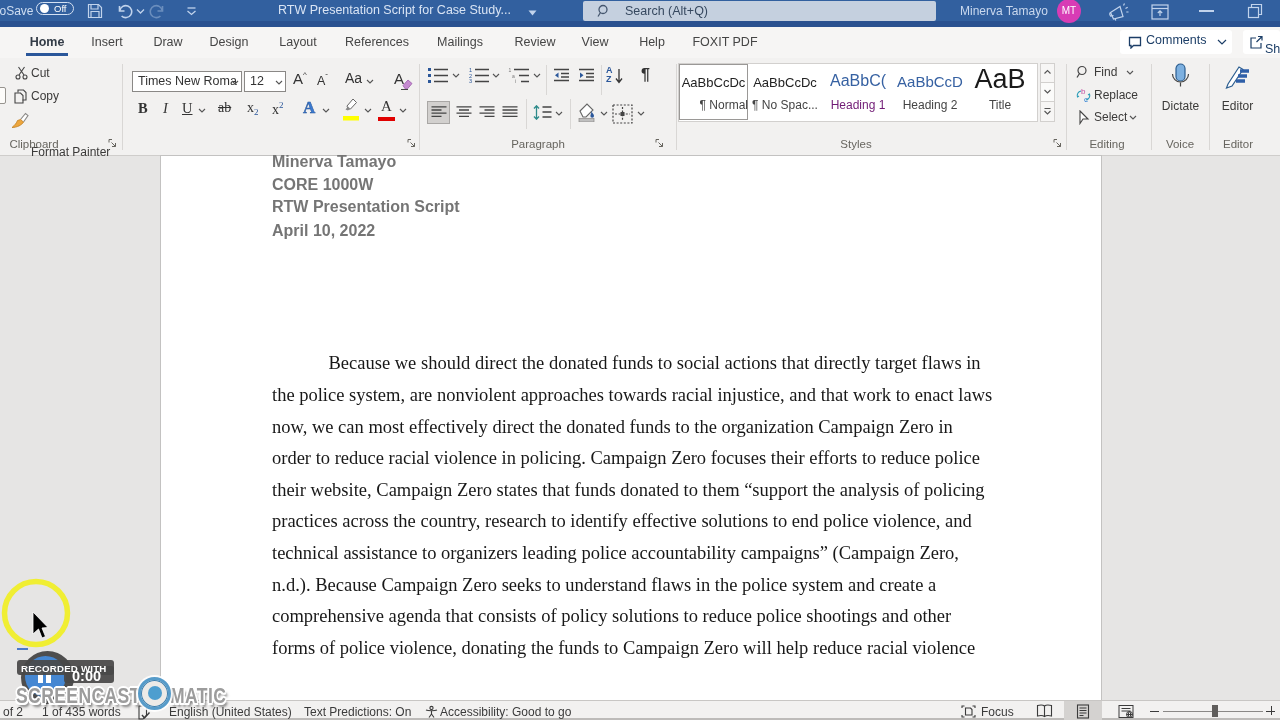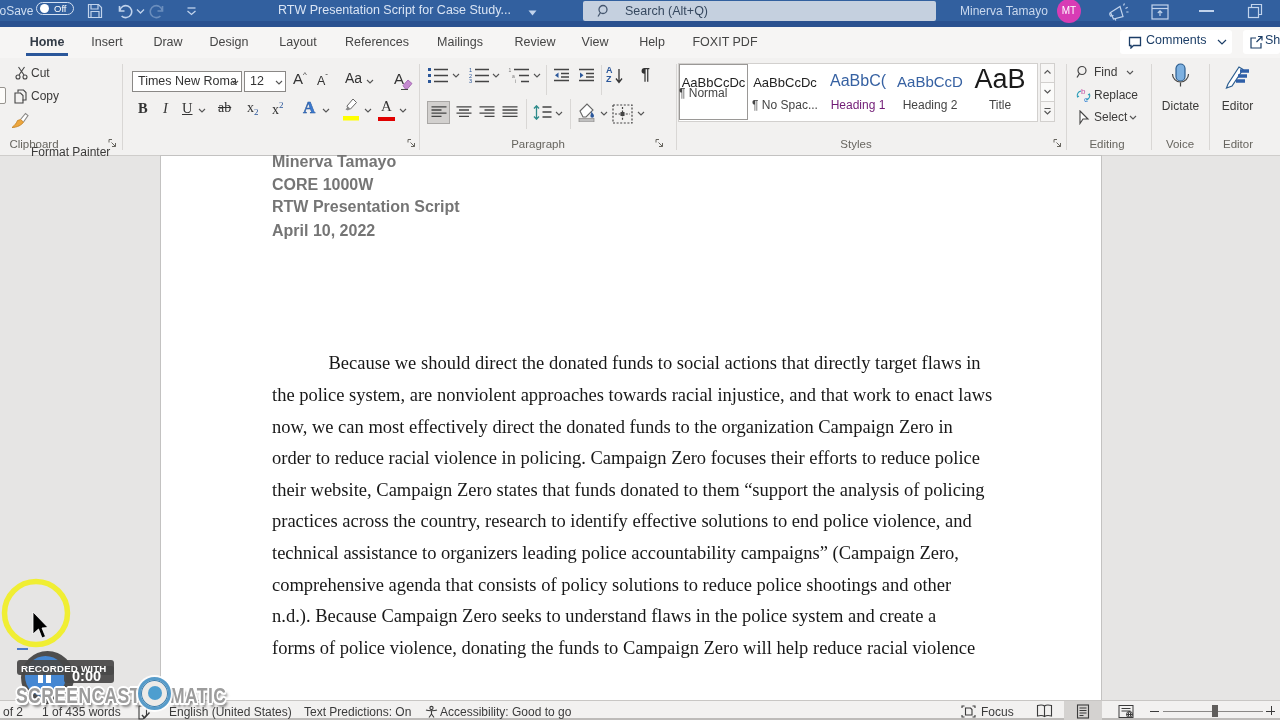--- a/index.html
+++ b/index.html
@@ -128,21 +128,21 @@
     <span class="abs" style="left:1146px; top:6px; font-size:12.5px; color:#1c3e67;">Comments</span>
     <svg class="abs" style="left:1217px; top:12px;" width="10" height="7" viewBox="0 0 10 7" fill="none" stroke="#1c3e67" stroke-width="1.2">
         <path d="M1 1 l4 4 4-4"></path>
       </svg>
 
     <div class="abs" style="left:1243px; top:3px; width:37px; height:24px; background:#fff; border-radius:3px;"></div>
     <svg class="abs" style="left:1249px; top:8px;" width="15" height="14" viewBox="0 0 15 14" fill="none" stroke="#1c3e67" stroke-width="1.2">
       <path d="M7 3 H2 v10 h10 V8"></path>
       <path d="M9 1.5 h4 v4 M13 1.5 L7.5 7"></path>
     </svg>
-    <span class="abs" style="left:1265px; top:6px; font-size:12.5px; color:#1c3e67;">Sh</span>
+    <span class="abs" style="left:1265px; top:15px; font-size:12.5px; color:#1c3e67;">Sh</span>
   </div>
 
   <div id="ribbon">
     <div class="gdiv" style="left:122px;"></div>
     <div class="gdiv" style="left:419px;"></div>
     <div class="gdiv" style="left:676px;"></div>
     <div class="gdiv" style="left:1066px;"></div>
     <div class="gdiv" style="left:1151px;"></div>
     <div class="gdiv" style="left:1209px;"></div>
     <div id="rb-clip">
@@ -331,21 +331,21 @@
       <span class="glabel" style="left:505px; width:66px;">Paragraph</span>
       <svg class="launch" style="left:655px; top:81px;" viewBox="0 0 9 9" fill="none" stroke="#67655f" stroke-width="1">
         <path d="M1 0.5 h3 M1 0.5 v3 M3.5 3.5 L7.5 7.5 M7.5 4 v3.5 h-3.5"></path>
       </svg>
     </div>
     <div id="rb-styles">
       <div class="abs" style="left:678px; top:5px; width:360px; height:59px; background:#fff; border:1px solid #d2d0ce;"></div>
 
       <div class="abs" style="left:679px; top:6px; width:69px; height:56px; border:1.5px solid #9a9896; background:#fff;"></div>
       <span class="abs" style="left:679px; top:17px; width:69px; text-align:center; font-size:13px; color:#222;">AaBbCcDc</span>
-      <span class="abs" style="left:679px; top:28px; width:69px; text-align:left; font-size:12px; color:#444;">¶ Normal</span>
+      <span class="abs" style="left:679px; top:40px; width:69px; text-align:right; font-size:12px; color:#444;">¶ Normal</span>
 
       <span class="abs" style="left:750px; top:17px; width:70px; text-align:center; font-size:13px; color:#222;">AaBbCcDc</span>
       <span class="abs" style="left:750px; top:40px; width:70px; text-align:center; font-size:12px; color:#444;">¶ No Spac...</span>
 
       <span class="abs" style="left:824px; top:14px; width:68px; text-align:center; font-size:16px; color:#3661a2;">AaBbC‌(</span>
       <span class="abs" style="left:824px; top:40px; width:68px; text-align:center; font-size:12px; color:#701a75;">Heading 1</span>
 
       <span class="abs" style="left:896px; top:15px; width:68px; text-align:center; font-size:15px; color:#3661a2;">AaBbCcD</span>
       <span class="abs" style="left:896px; top:40px; width:68px; text-align:center; font-size:12px; color:#444;">Heading 2</span>
 
@@ -418,22 +418,22 @@
   <div class="hdr" style="top:198.3px;">RTW Presentation Script</div>
   <div class="hdr" style="top:221.5px;">April 10, 2022</div>
   <div id="body-text">
     <div><span style="display:inline-block; width:56.5px;"></span>Because we should direct the donated funds to social actions that directly target flaws in</div>
     <div>the police system, are nonviolent approaches towards racial injustice, and that work to enact laws</div>
     <div>now, we can most effectively direct the donated funds to the organization Campaign Zero in</div>
     <div>order to reduce racial violence in policing. Campaign Zero focuses their efforts to reduce police</div>
     <div>their website, Campaign Zero states that funds donated to them “support the analysis of policing</div>
     <div>practices across the country, research to identify effective solutions to end police violence, and</div>
     <div>technical assistance to organizers leading police accountability campaigns” (Campaign Zero,</div>
+    <div>n.d.). Because Campaign Zero seeks to understand flaws in the police system and create a</div>
     <div>comprehensive agenda that consists of policy solutions to reduce police shootings and other</div>
-    <div>n.d.). Because Campaign Zero seeks to understand flaws in the police system and create a</div>
     <div>forms of police violence, donating the funds to Campaign Zero will help reduce racial violence</div>
   </div>
 
   <div id="statusbar">
     <span class="sbt" style="left:3px;">of 2</span>
     <span class="sbt" style="left:42px;">1 of 435 words</span>
     <svg class="abs" style="left:137px; top:4px;" width="16" height="15" viewBox="0 0 16 15" fill="none" stroke="#3b3b3b" stroke-width="1.1">
       <path d="M2 1 h7.5 v9 l-3.5 4 h-4 z"></path>
       <path d="M5 10 l2.5 3 5-5.5" stroke-width="1.4"></path>
     </svg>

